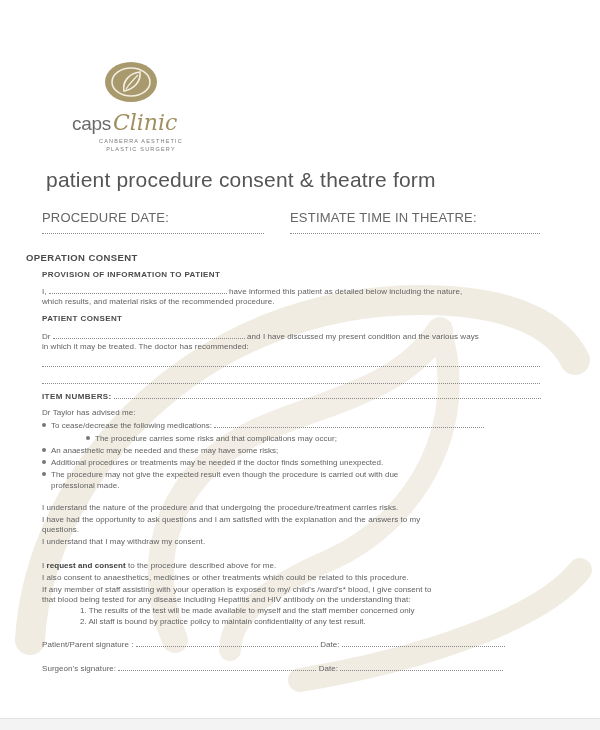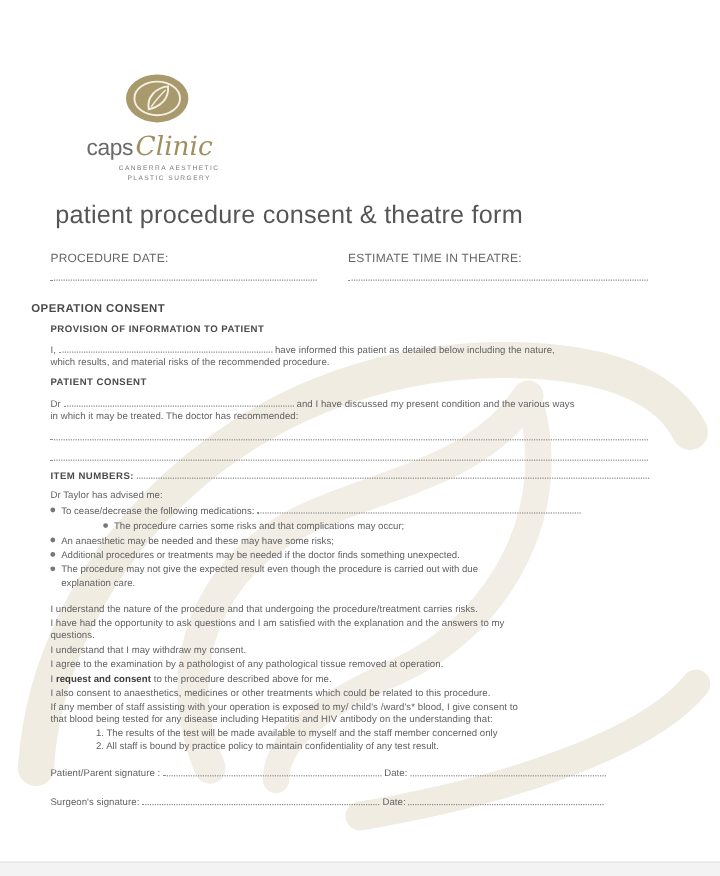--- a/index.html
+++ b/index.html
@@ -15,21 +15,21 @@
   .logo-word .clinic { font-family: "DejaVu Serif", serif; font-style: italic; color: #a08f5e; font-size: 22px; margin-left: 2px; }
   .logo-sub { position: absolute; left: 14px; width: 110px; text-align: center; font-size: 5.5px; letter-spacing: 1.2px; color: #7a7a7a; }
   .logo-sub.l1 { top: 80px; }
   .logo-sub.l2 { top: 88px; }
 
   .patient-label-box { position: absolute; left: 274px; top: 68px; width: 265px; height: 81px; border: 1px solid #8a8a8a; box-sizing: border-box; }
   .patient-label-text { position: absolute; left: 0; right: 0; top: 38px; text-align: center; font-size: 7.5px; color: #555; letter-spacing: 0.2px; }
 
   .title { position: absolute; left: 46px; top: 168px; font-size: 21px; color: #555; letter-spacing: 0.2px; white-space: nowrap; font-weight: normal; }
 
-  .field-label { position: absolute; font-size: 10px; color: #666; letter-spacing: 0.2px; white-space: nowrap; }
+  .field-label { position: absolute; font-size: 13px; color: #666; letter-spacing: 0.2px; white-space: nowrap; }
   .dotline { position: absolute; border-bottom: 1px dotted #8a8a8a; height: 0; }
 
   .h1 { position: absolute; left: 26px; font-size: 9.5px; font-weight: bold; color: #4a4a4a; letter-spacing: 0.4px; white-space: nowrap; }
   .h2 { position: absolute; left: 42px; font-size: 8px; font-weight: bold; color: #4a4a4a; letter-spacing: 0.4px; white-space: nowrap; }
   .txt { position: absolute; left: 42px; font-size: 8px; color: #626262; white-space: nowrap; letter-spacing: 0.05px; }
   .txt b { color: #3e3e3e; }
   .inline-dots { display: inline-block; border-bottom: 1px dotted #8a8a8a; height: 0; vertical-align: baseline; }
   .bullet { position: absolute; left: 42px; font-size: 8px; color: #626262; white-space: nowrap; }
   .bullet .dot { display: inline-block; width: 4px; height: 4px; border-radius: 50%; background: #777; margin-right: 5px; vertical-align: 1px; }
   .num { position: absolute; left: 80px; font-size: 8px; color: #626262; white-space: nowrap; }
@@ -102,27 +102,26 @@
   </div>
   <div class="bullet" style="top:446px;">
     <span class="dot"></span><span>An anaesthetic may be needed and these may have some risks;</span>
   </div>
   <div class="bullet" style="top:458px;">
     <span class="dot"></span><span>Additional procedures or treatments may be needed if the doctor finds something unexpected.</span>
   </div>
   <div class="bullet" style="top:470px;">
     <span class="dot"></span><span>The procedure may not give the expected result even though the procedure is carried out with due</span>
   </div>
-  <div class="txt" style="top:481px; left:51px;">explanation care.</div>
+  <div class="txt" style="top:481px; left:51px;">professional made.</div>
 
   <div class="txt" style="top:503px;">I understand the nature of the procedure and that undergoing the procedure/treatment carries risks.</div>
   <div class="txt" style="top:515px;">I have had the opportunity to ask questions and I am satisfied with the explanation and the answers to my</div>
   <div class="txt" style="top:525px;">questions.</div>
   <div class="txt" style="top:537px;">I understand that I may withdraw my consent.</div>
-  <div class="txt" style="top:549px;">I agree to the examination by a pathologist of any pathological tissue removed at operation.</div>
   <div class="txt" style="top:561px;">
     <span>I</span>
     <b>request and consent</b>
     <span>to the procedure described above for me.</span>
   </div>
   <div class="txt" style="top:573px;">I also consent to anaesthetics, medicines or other treatments which could be related to this procedure.</div>
   <div class="txt" style="top:585px;">If any member of staff assisting with your operation is exposed to my/ child's /ward's* blood, I give consent to</div>
   <div class="txt" style="top:595px;">that blood being tested for any disease including Hepatitis and HIV antibody on the understanding that:</div>
   <div class="num" style="top:606px;">1.  The results of the test will be made available to myself and the staff member concerned only</div>
   <div class="num" style="top:617px;">2.  All staff is bound by practice policy to maintain confidentiality of any test result.</div>

